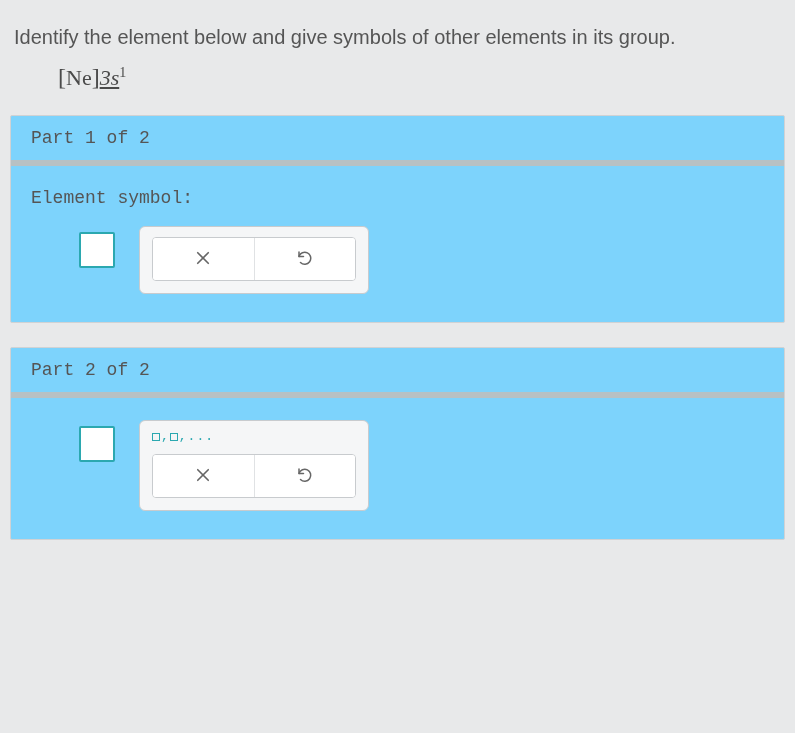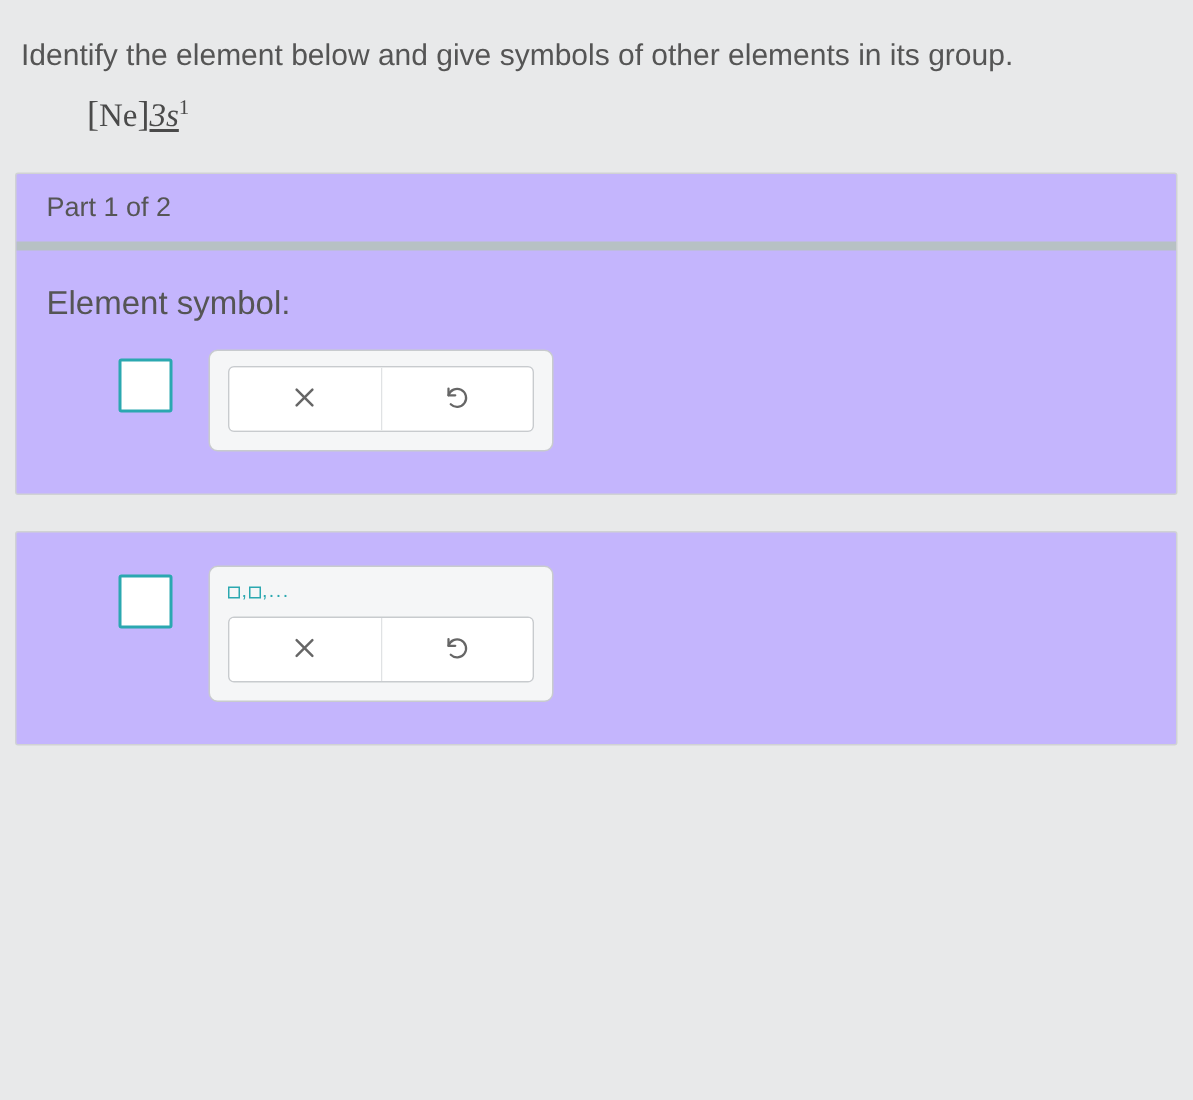--- a/index.html
+++ b/index.html
@@ -19,36 +19,37 @@
   }
   .formula {
     font-size: 22px;
     margin: 8px 0 24px 48px;
     font-family: "Times New Roman", serif;
   }
   .formula .bracket { font-size: 24px; }
   .formula .sub { font-style: italic; text-decoration: underline; }
   sup { font-size: 14px; vertical-align: super; }
   .card {
-    background: #c4b5fd;
+    background: #7dd3fc;
     border: 1px solid #d0d2d4;
     border-radius: 2px;
     margin-bottom: 24px;
+    font-family: Liberation Mono, monospace;
   }
   .part-header {
     padding: 12px 20px;
     font-size: 18px;
     color: #555;
     border-bottom: 6px solid #b7c1c4;
   }
   .part-body {
     padding: 22px 20px 28px 20px;
   }
   .prompt-label {
-    font-size: 22px;
+    font-size: 18px;
     color: #555;
     margin-bottom: 18px;
   }
   .row {
     display: flex;
     align-items: flex-start;
     gap: 24px;
     margin-left: 48px;
   }
   .answer-box {
@@ -137,20 +138,21 @@
                 </svg>
             </span>
           </button>
         </div>
       </div>
     </div>
   </div>
 </div>
 
 <div class="card">
+  <div class="part-header">Part 2 of 2</div>
   <div class="part-body">
     <div class="row">
       <div class="answer-box"></div>
       <div class="tool-panel tall">
         <div class="placeholder-hint">
           <span class="hint-square"></span>,<span class="hint-square"></span><span>,...</span>
         </div>
         <div class="btn-row">
           <button class="tool-btn">
             <span>

